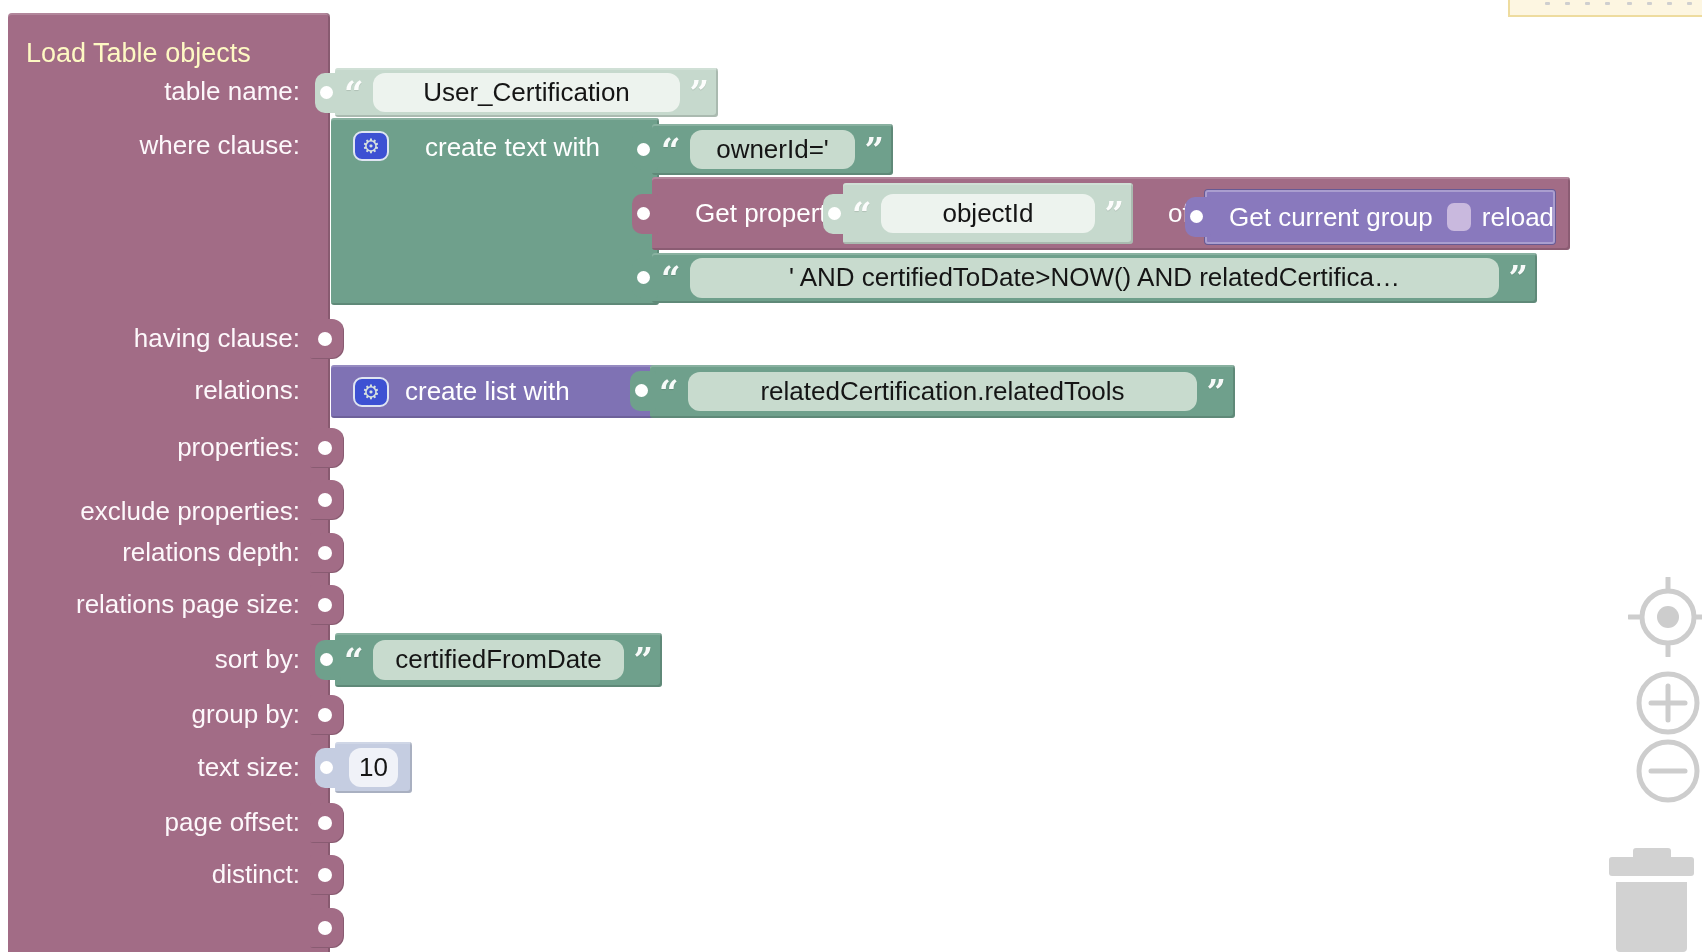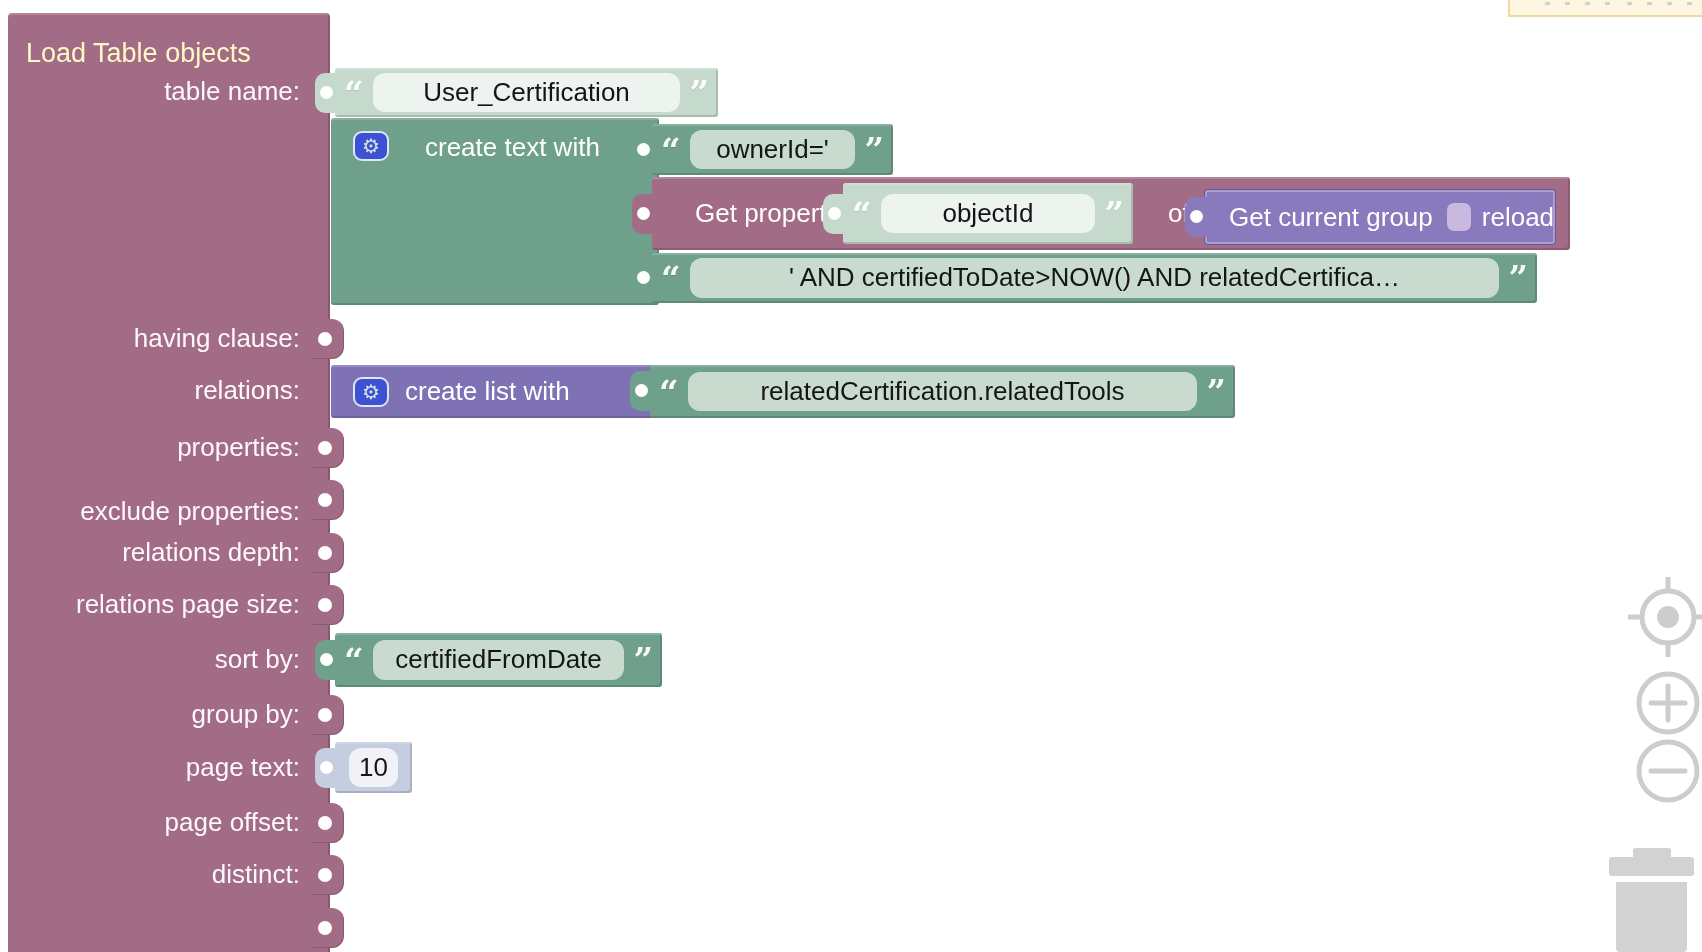--- a/index.html
+++ b/index.html
@@ -88,29 +88,30 @@
     <div class="dash" style="left:137px"></div>
     <div class="dash" style="left:157px"></div>
     <div class="dash" style="left:177px"></div>
   </div>
 
   <div id="main-block">
     <div id="block-title">Load Table objects</div>
   </div>
 
   <div class="plabel" style="top:75px">table name:</div>
+  <div class="plabel" style="top:129px">where clause:</div>
   <div class="plabel" style="top:322px">having clause:</div>
   <div class="plabel" style="top:374px">relations:</div>
   <div class="plabel" style="top:431px">properties:</div>
   <div class="plabel" style="top:495px">exclude properties:</div>
   <div class="plabel" style="top:536px">relations depth:</div>
   <div class="plabel" style="top:588px">relations page size:</div>
   <div class="plabel" style="top:643px">sort by:</div>
   <div class="plabel" style="top:698px">group by:</div>
-  <div class="plabel" style="top:751px">page text:</div>
+  <div class="plabel" style="top:751px">text size:</div>
   <div class="plabel" style="top:806px">page offset:</div>
   <div class="plabel" style="top:858px">distinct:</div>
 
   <div class="socket" style="top:319px"></div>
   <div class="socket" style="top:428px"></div>
   <div class="socket" style="top:480px"></div>
   <div class="socket" style="top:533px"></div>
   <div class="socket" style="top:585px"></div>
   <div class="socket" style="top:695px"></div>
   <div class="socket" style="top:803px"></div>

